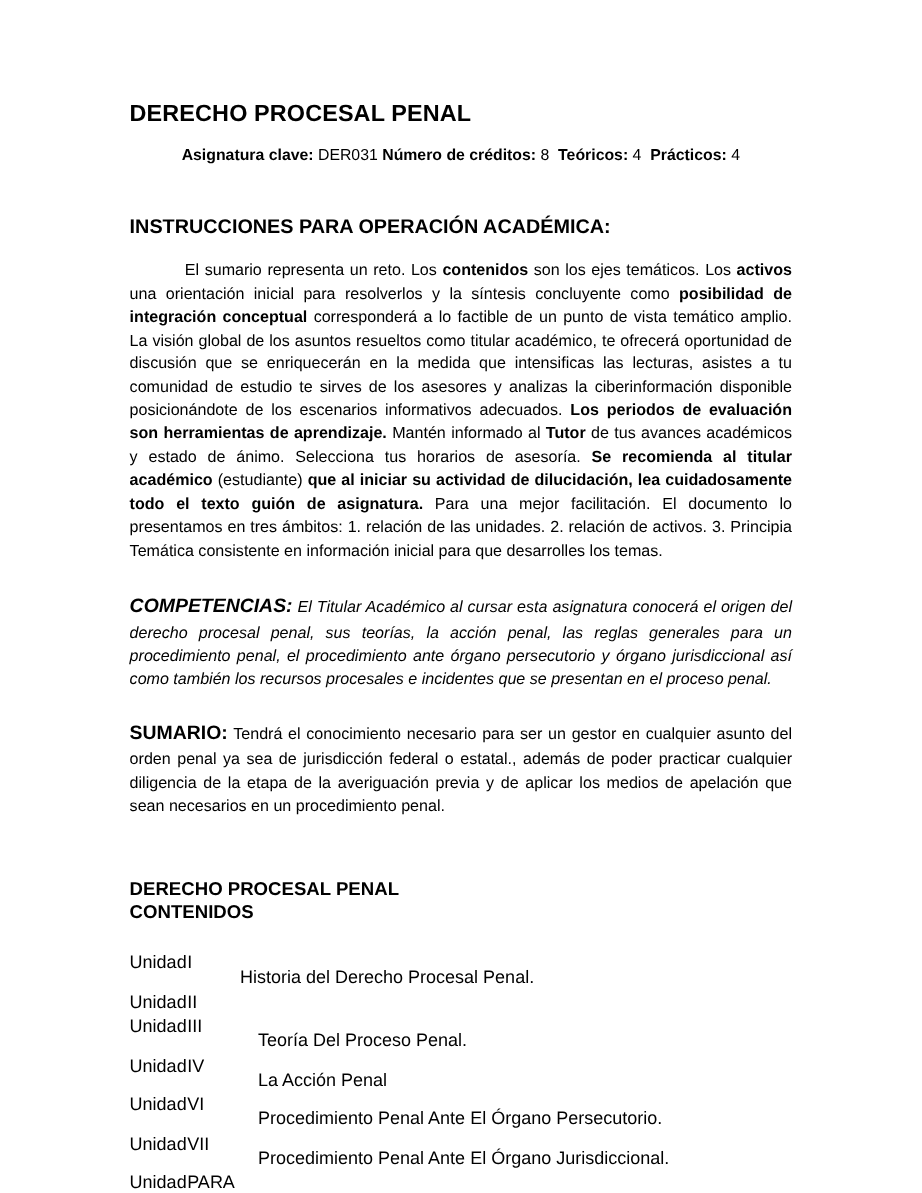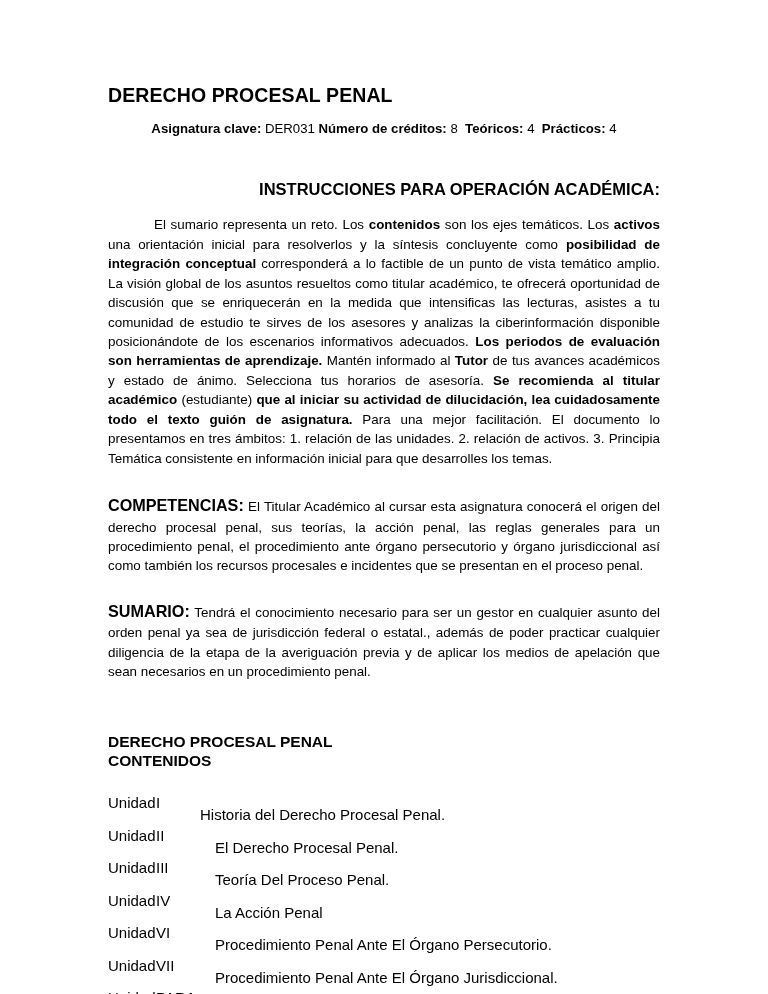--- a/index.html
+++ b/index.html
@@ -51,41 +51,40 @@
   }
   .clave-line b { font-weight: bold; }
 
   
   .section-heading {
     font-size: 16.5px;
     font-weight: bold;
     margin: 0;
     padding-top: 42px;
     line-height: 1.2;
-    text-align: right;
   }
 
   
   .body-par {
     font-size: 13.4px;
     line-height: 1.45;
     text-align: justify;
     margin: 0;
     padding-top: 16px;
     hyphens: none;
   }
   .body-par.indented { text-indent: 46px; }
   .body-par b { font-weight: bold; }
 
   .lead-label {
     font-size: 16.2px;
     font-weight: bold;
   }
 
-  .par-competencias { padding-top: 26px; }
+  .par-competencias { padding-top: 26px; font-style: italic; }
   .par-sumario { padding-top: 24px; }
 
   
   .contenidos-head {
     font-size: 15.5px;
     font-weight: bold;
     line-height: 1.27;
     margin: 0;
     padding-top: 50px;
   }
@@ -130,21 +129,20 @@
 
     <ul class="unit-list">
       <li class="unit-row">
         <span class="u-word">Unidad</span>
         <span class="u-num tight">I</span>
         <span class="u-title">Historia del Derecho Procesal Penal.</span>
       </li>
       <li class="unit-row">
         <span class="u-word">Unidad</span>
         <span class="u-num">II</span>
-        <span class="u-title">El Derecho Procesal Penal.</span>
       </li>
       <li class="unit-row">
         <span class="u-word">Unidad</span>
         <span class="u-num">III</span>
         <span class="u-title">Teoría Del Proceso Penal.</span>
       </li>
       <li class="unit-row">
         <span class="u-word">Unidad</span>
         <span class="u-num">IV</span>
         <span class="u-title">La Acción Penal</span>

